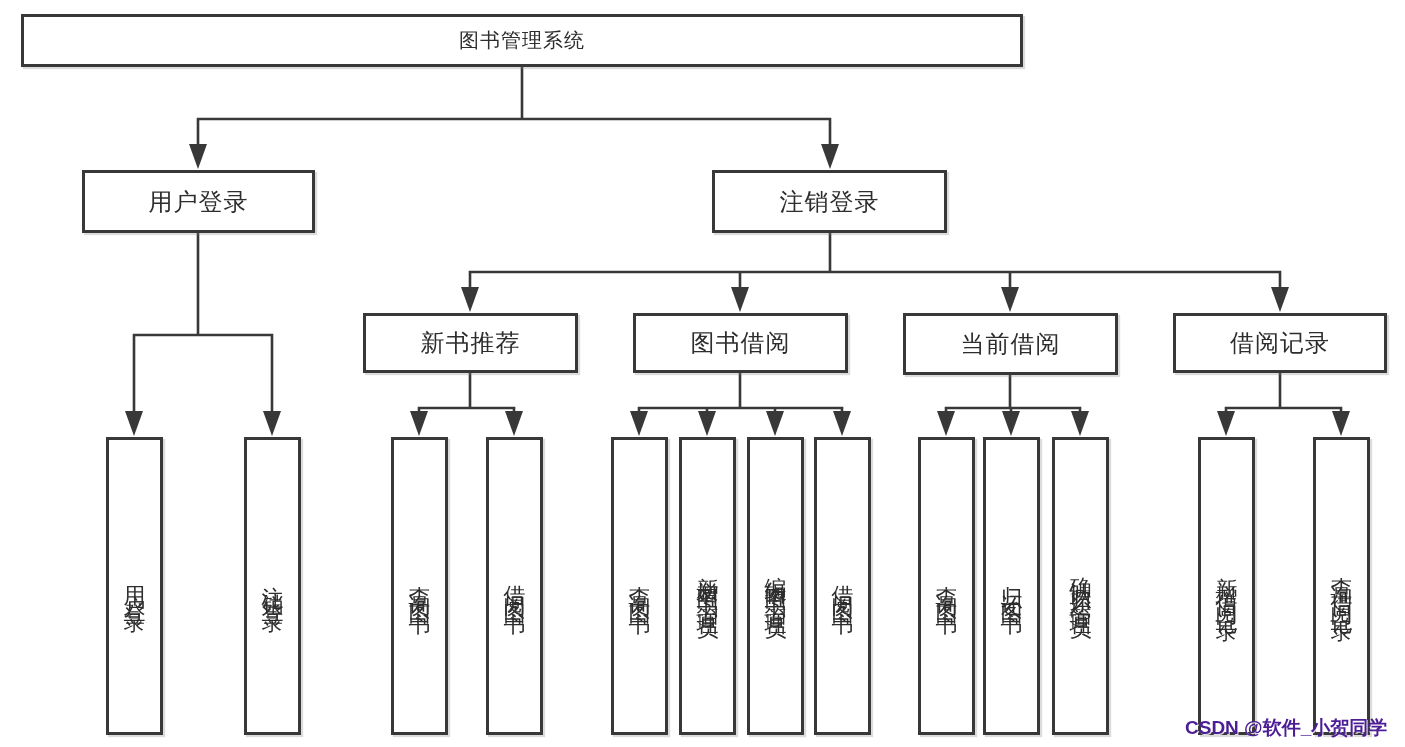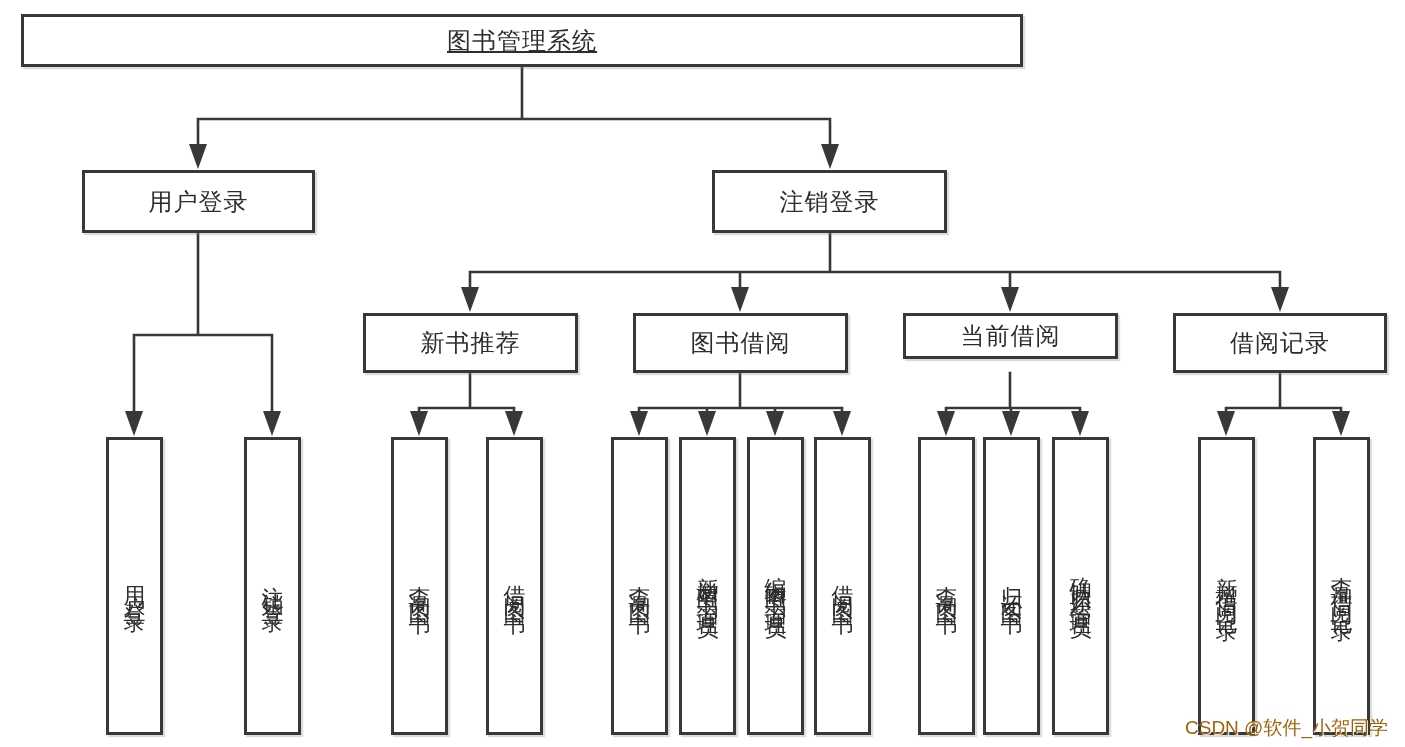--- a/index.html
+++ b/index.html
@@ -32,21 +32,21 @@
     box-shadow: 2px 2px 1px rgba(130,130,130,0.28);
     display: flex;
     align-items: center;
     justify-content: center;
     text-align: center;
   }
   .node .lbl {
     display: block;
     white-space: nowrap;
   }
-  .lvl0 .lbl { font-size: 24px; letter-spacing: 1px; text-decoration: underline; }
+  .lvl0 .lbl { font-size: 20px; letter-spacing: 1px; }
   .lvl1 .lbl { font-size: 24px; letter-spacing: 1px; }
   .lvl2 .lbl { font-size: 24px; letter-spacing: 1px; }
   .leaf {
     width: 57px;
     height: 298px;
     top: 437px;
   }
   .leaf .lbl {
     writing-mode: vertical-rl;
     text-orientation: mixed;
@@ -56,24 +56,25 @@
   }
   .leaf.long .lbl {
     letter-spacing: 6px;
   }
   #watermark {
     position: absolute;
     left: 1185px;
     top: 715px;
     width: 220px;
     font-size: 19px;
-    color: #a16207;
+    color: #4c1d95;
     text-shadow: 1px 1px 0 rgba(255,255,255,0.85);
     white-space: nowrap;
     z-index: 5;
+    font-weight: bold;
   }
 </style>
 </head>
 <body>
 
 <div id="canvas">
 
   <svg id="connectors" width="1405" height="747" viewBox="0 0 1405 747" aria-hidden="true">
     <g stroke="#383838" stroke-width="2.6" fill="none" stroke-linecap="square">
 
@@ -124,21 +125,21 @@
   <div class="node lvl1" style="left:712px;top:170px;width:235px;height:63px">
     <span class="lbl">注销登录</span>
   </div>
 
   <div class="node lvl2" style="left:363px;top:313px;width:215px;height:60px">
     <span class="lbl">新书推荐</span>
   </div>
   <div class="node lvl2" style="left:633px;top:313px;width:215px;height:60px">
     <span class="lbl">图书借阅</span>
   </div>
-  <div class="node lvl2" style="left:903px;top:313px;width:215px;height:46px">
+  <div class="node lvl2" style="left:903px;top:313px;width:215px;height:62px">
     <span class="lbl">当前借阅</span>
   </div>
   <div class="node lvl2" style="left:1173px;top:313px;width:214px;height:60px">
     <span class="lbl">借阅记录</span>
   </div>
 
   <div class="node leaf" style="left:106px">
     <span class="lbl">用户登录</span>
   </div>
   <div class="node leaf" style="left:244px">

